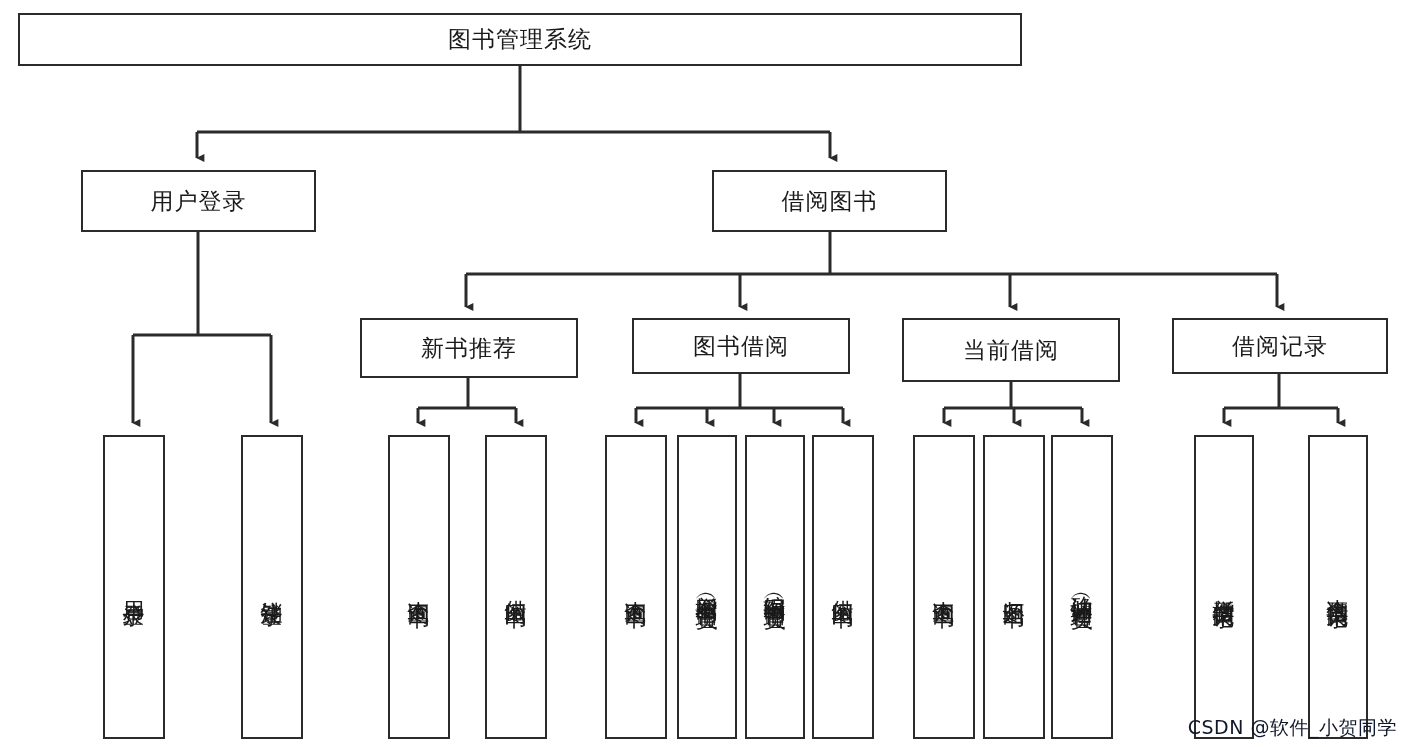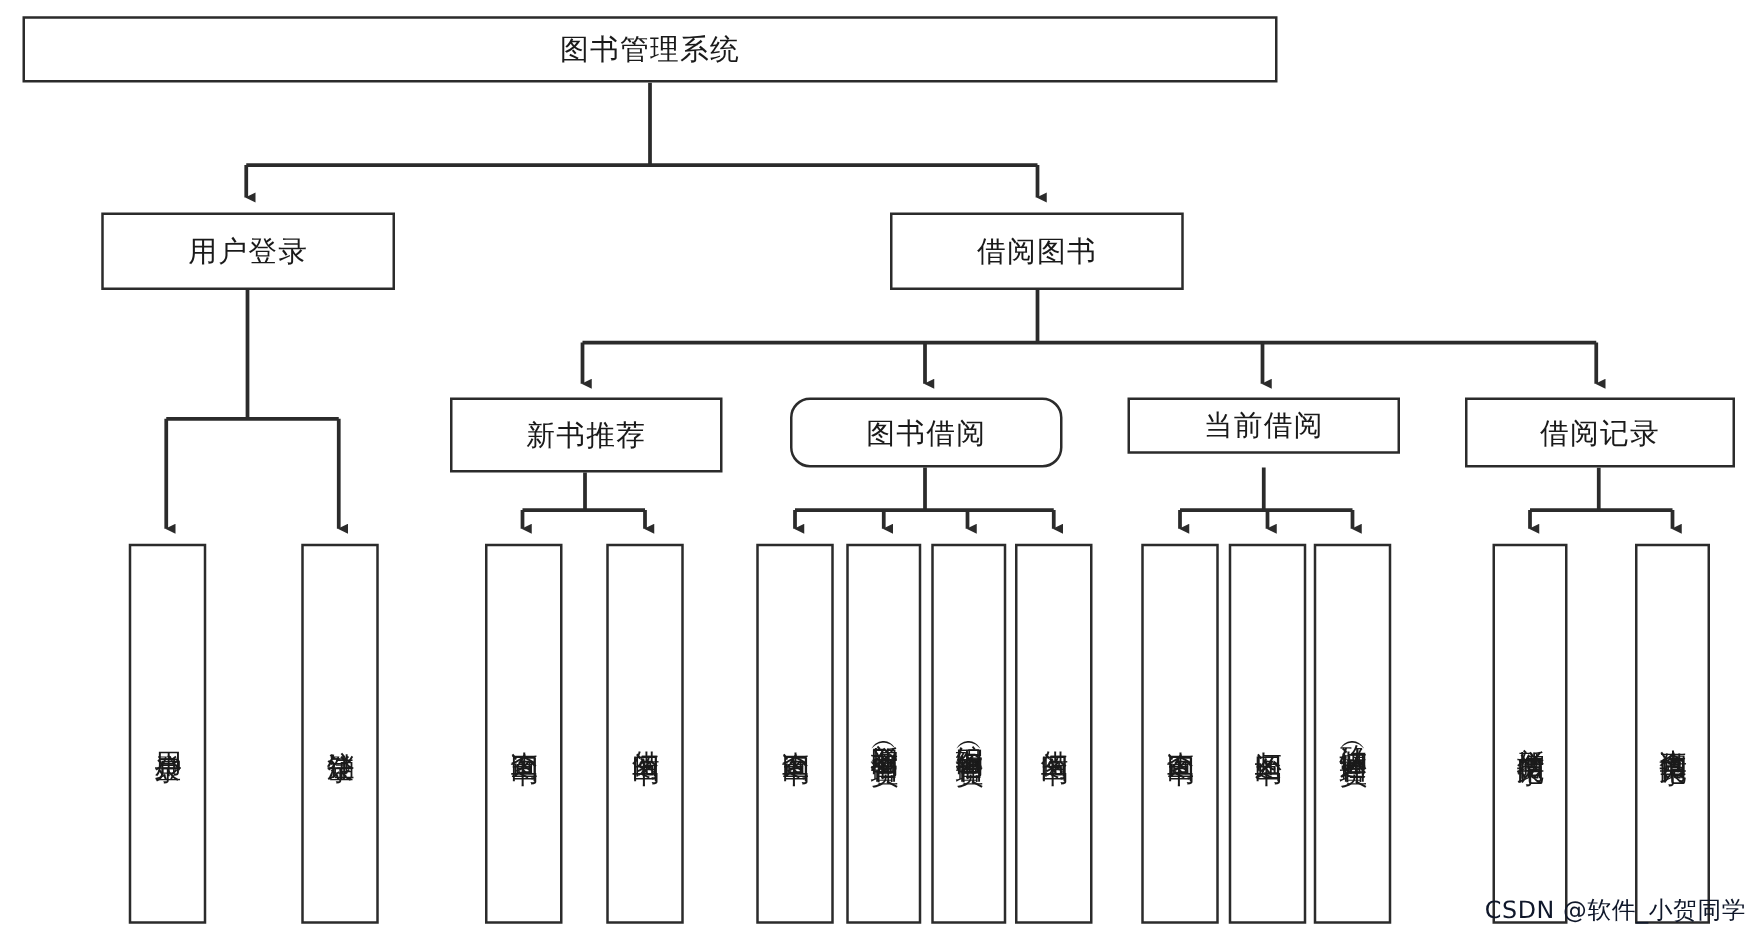--- a/index.html
+++ b/index.html
@@ -127,24 +127,24 @@
   <div class="node horiz" style="left:81px; top:170px; width:235px; height:62px;">
     <span class="node-label">用户登录</span>
   </div>
   <div class="node horiz" style="left:712px; top:170px; width:235px; height:62px;">
     <span class="node-label">借阅图书</span>
   </div>
 
   <div class="node horiz" style="left:360px; top:318px; width:218px; height:60px;">
     <span class="node-label">新书推荐</span>
   </div>
-  <div class="node horiz" style="left:632px; top:318px; width:218px; height:56px;border-radius:16px;">
+  <div class="node horiz" style="left:632px; top:318px; width:218px; height:56px;">
     <span class="node-label">图书借阅</span>
   </div>
-  <div class="node horiz" style="left:902px; top:318px; width:218px; height:45px;">
+  <div class="node horiz" style="left:902px; top:318px; width:218px; height:64px;">
     <span class="node-label">当前借阅</span>
   </div>
   <div class="node horiz" style="left:1172px; top:318px; width:216px; height:56px;">
     <span class="node-label">借阅记录</span>
   </div>
 
   <div class="node vert" style="left:103px; top:435px; width:62px; height:304px;">
     <span class="node-label">用户登录</span>
   </div>
   <div class="node vert" style="left:241px; top:435px; width:62px; height:304px;">

